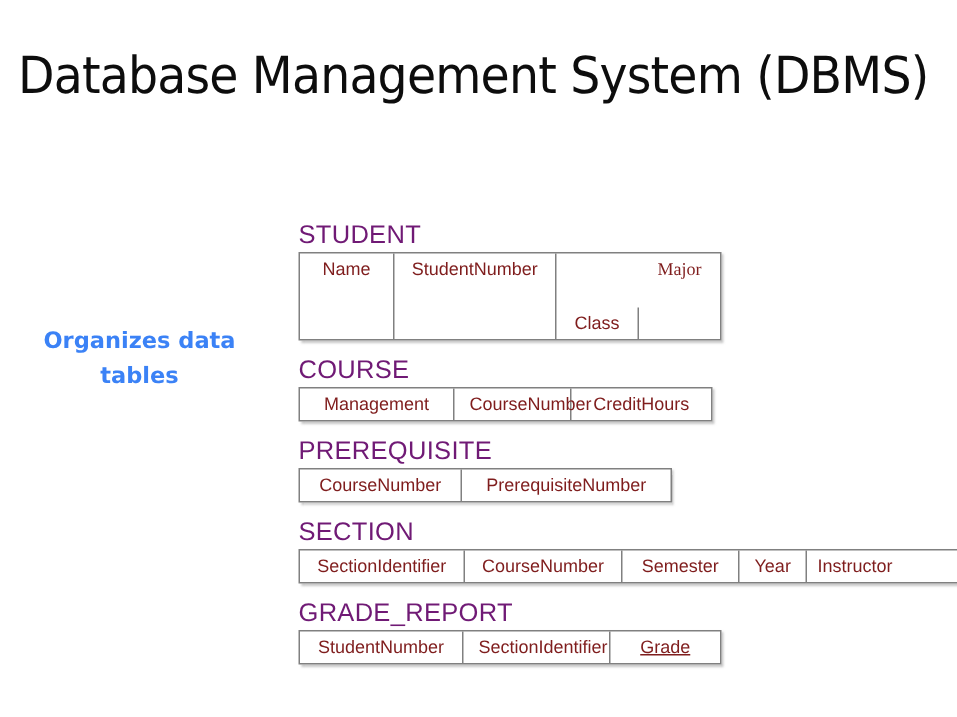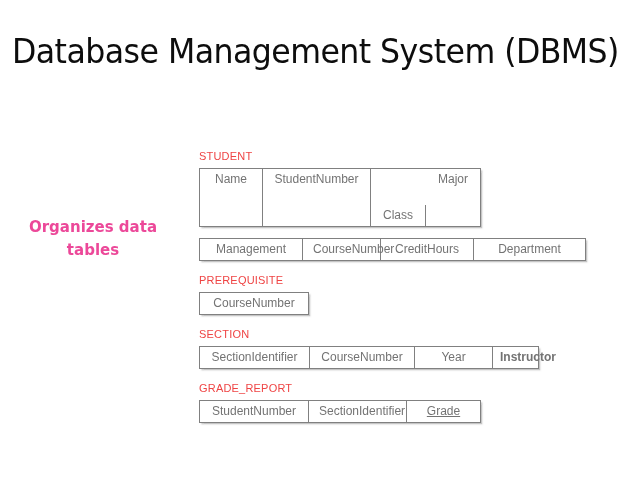--- a/index.html
+++ b/index.html
@@ -37,80 +37,80 @@
   #side-caption {
     position: absolute;
     left: 8px;
     top: 216px;
     width: 170px;
     text-align: center;
     font-family: "DejaVu Sans", sans-serif;
     font-size: 15px;
     font-weight: bold;
     line-height: 23px;
-    color: #ec4899;
+    color: #3b82f6;
   }
   #side-caption .cap-line { display: block; }
 
   
   #schema {
     position: absolute;
     left: 199px;
     top: 148px;
     width: 430px;
   }
   .table-group { margin-bottom: 11px; }
   .table-name {
     font-family: "Liberation Sans", sans-serif;
-    font-size: 11px;
+    font-size: 17px;
     font-weight: 400;
-    color: #ef4444;
+    color: #701a75;
     line-height: 17px;
     margin-bottom: 3px;
     letter-spacing: 0.2px;
   }
   .attr-row {
     display: flex;
     border: 1px solid #808080;
     background: #ffffff;
     box-shadow: 1.5px 1.5px 1.5px rgba(150,150,150,0.55);
     width: max-content;
   }
   .attr-cell {
     border-right: 1px solid #808080;
     padding: 3px 10px 4px 10px;
     font-family: "Liberation Sans", sans-serif;
     font-size: 12px;
     line-height: 14px;
-    color: #737373;
+    color: #7f1d1d;
     text-align: center;
     white-space: nowrap;
     box-sizing: border-box;
   }
   .attr-cell:last-child { border-right: none; }
   .attr-cell.align-left { text-align: left; padding-left: 7px; padding-right: 28px; }
 
   
   .t-student  .attr-cell:nth-child(1){ width: 63px; }
   .t-student  .attr-cell:nth-child(2){ width: 108px; }
   .t-student  .attr-cell:nth-child(3){ width: 55px; margin-top: 36px; }
-  .t-student  .attr-cell:nth-child(4){ width: 54px; }
+  .t-student  .attr-cell:nth-child(4){ width: 54px; font-family: Liberation Serif, serif; }
 
   .t-course   .attr-cell:nth-child(1){ width: 103px; }
   .t-course   .attr-cell:nth-child(2){ width: 78px; }
   .t-course   .attr-cell:nth-child(3){ width: 93px; }
   .t-course   .attr-cell:nth-child(4){ width: 111px; }
 
   .t-prereq   .attr-cell:nth-child(1){ width: 108px; }
   .t-prereq   .attr-cell:nth-child(2){ width: 139px; }
 
   .t-section  .attr-cell:nth-child(1){ width: 110px; }
   .t-section  .attr-cell:nth-child(2){ width: 105px; }
   .t-section  .attr-cell:nth-child(3){ width: 78px; }
-  .t-section  .attr-cell:nth-child(4){ width: 45px; font-weight: bold; }
+  .t-section  .attr-cell:nth-child(4){ width: 45px; }
   .t-section  .attr-cell:nth-child(5){ width: 106px; }
 
   .t-grade    .attr-cell:nth-child(1){ width: 109px; }
   .t-grade    .attr-cell:nth-child(2){ width: 98px; }
   .t-grade    .attr-cell:nth-child(3){ width: 73px; text-decoration: underline; }
 </style>
 </head>
 <body>
 
 <div id="slide-title">Database Management System (DBMS)</div>
@@ -126,40 +126,42 @@
     <div class="table-name">STUDENT</div>
     <div class="attr-row t-student">
       <div class="attr-cell">Name</div>
       <div class="attr-cell">StudentNumber</div>
       <div class="attr-cell">Class</div>
       <div class="attr-cell">Major</div>
     </div>
   </div>
 
   <div class="table-group">
+    <div class="table-name">COURSE</div>
     <div class="attr-row t-course">
       <div class="attr-cell">Management</div>
       <div class="attr-cell">CourseNumber</div>
       <div class="attr-cell">CreditHours</div>
-      <div class="attr-cell">Department</div>
     </div>
   </div>
 
   <div class="table-group">
     <div class="table-name">PREREQUISITE</div>
     <div class="attr-row t-prereq">
       <div class="attr-cell">CourseNumber</div>
+      <div class="attr-cell">PrerequisiteNumber</div>
     </div>
   </div>
 
   <div class="table-group">
     <div class="table-name">SECTION</div>
     <div class="attr-row t-section">
       <div class="attr-cell">SectionIdentifier</div>
       <div class="attr-cell">CourseNumber</div>
+      <div class="attr-cell">Semester</div>
       <div class="attr-cell">Year</div>
       <div class="attr-cell align-left">Instructor</div>
     </div>
   </div>
 
   <div class="table-group">
     <div class="table-name">GRADE_REPORT</div>
     <div class="attr-row t-grade">
       <div class="attr-cell">StudentNumber</div>
       <div class="attr-cell">SectionIdentifier</div>

